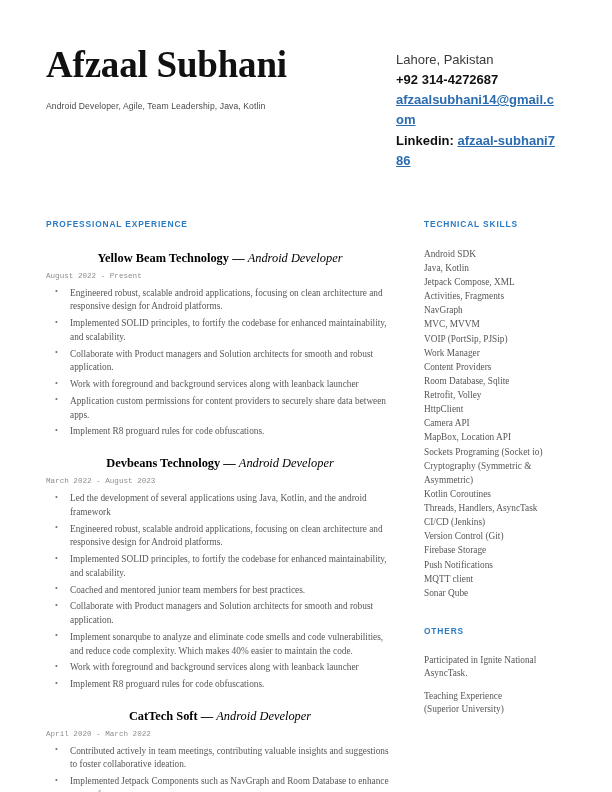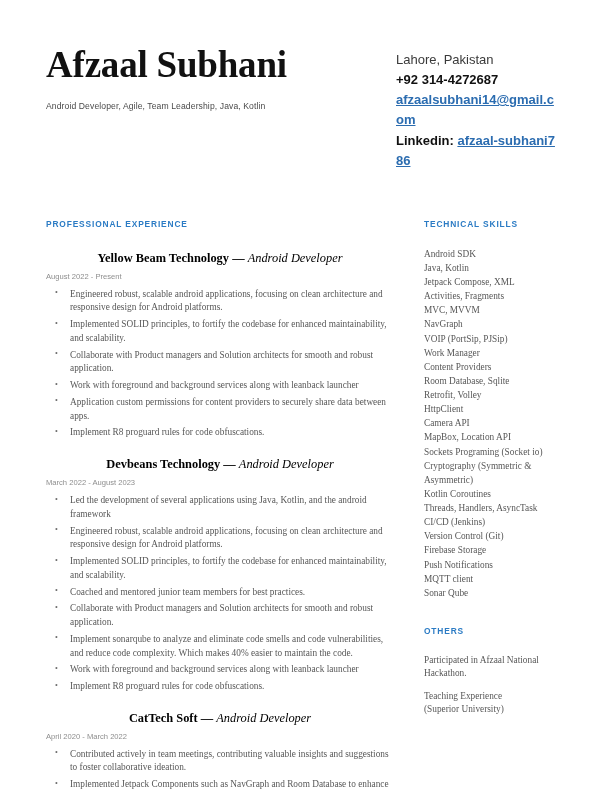--- a/index.html
+++ b/index.html
@@ -114,21 +114,21 @@
     font-size: 12.4px;
     color: #000000;
     margin: 0;
     line-height: 1.2;
     text-align: center;
   }
   .job-company { font-weight: bold; }
   .job-dash { font-weight: bold; }
   .job-role { font-style: italic; font-weight: normal; }
   .job-dates {
-    font-family: Liberation Sans, sans-serif;
+    font-family: Liberation Mono, monospace;
     font-size: 7.6px;
     color: #8e8e8e;
     margin-top: 6px;
     margin-bottom: 7px;
   }
 
   ul.bullets {
     list-style: none;
     margin: 0;
     padding: 0;
@@ -241,22 +241,22 @@
 
     <div class="col-side side">
 
       <div class="side-block">
         <div class="section-title">TECHNICAL SKILLS</div>
         <ul class="skill-list">
           <li>Android SDK</li>
           <li>Java, Kotlin</li>
           <li>Jetpack Compose, XML</li>
           <li>Activities, Fragments</li>
+          <li>NavGraph</li>
           <li>MVC, MVVM</li>
-          <li>NavGraph</li>
           <li>VOIP (PortSip, PJSip)</li>
           <li>Work Manager</li>
           <li>Content Providers</li>
           <li>Room Database, Sqlite</li>
           <li>Retrofit, Volley</li>
           <li>HttpClient</li>
           <li>Camera API</li>
           <li>MapBox, Location API</li>
           <li>Sockets Programing (Socket io)</li>
           <li>Cryptography (Symmetric &amp; Asymmetric)</li>
@@ -267,21 +267,21 @@
           <li>Firebase Storage</li>
           <li>Push Notifications</li>
           <li>MQTT client</li>
           <li>Sonar Qube</li>
         </ul>
       </div>
 
       <div class="side-block">
         <div class="section-title">OTHERS</div>
         <ul class="other-list">
-          <li>Participated in Afzaal National Hackathon.</li>
+          <li>Participated in Ignite National AsyncTask.</li>
           <li>Teaching Experience
 (Superior University)</li>
         </ul>
       </div>
 
     </div>
 
   </div>
 </div>
 

